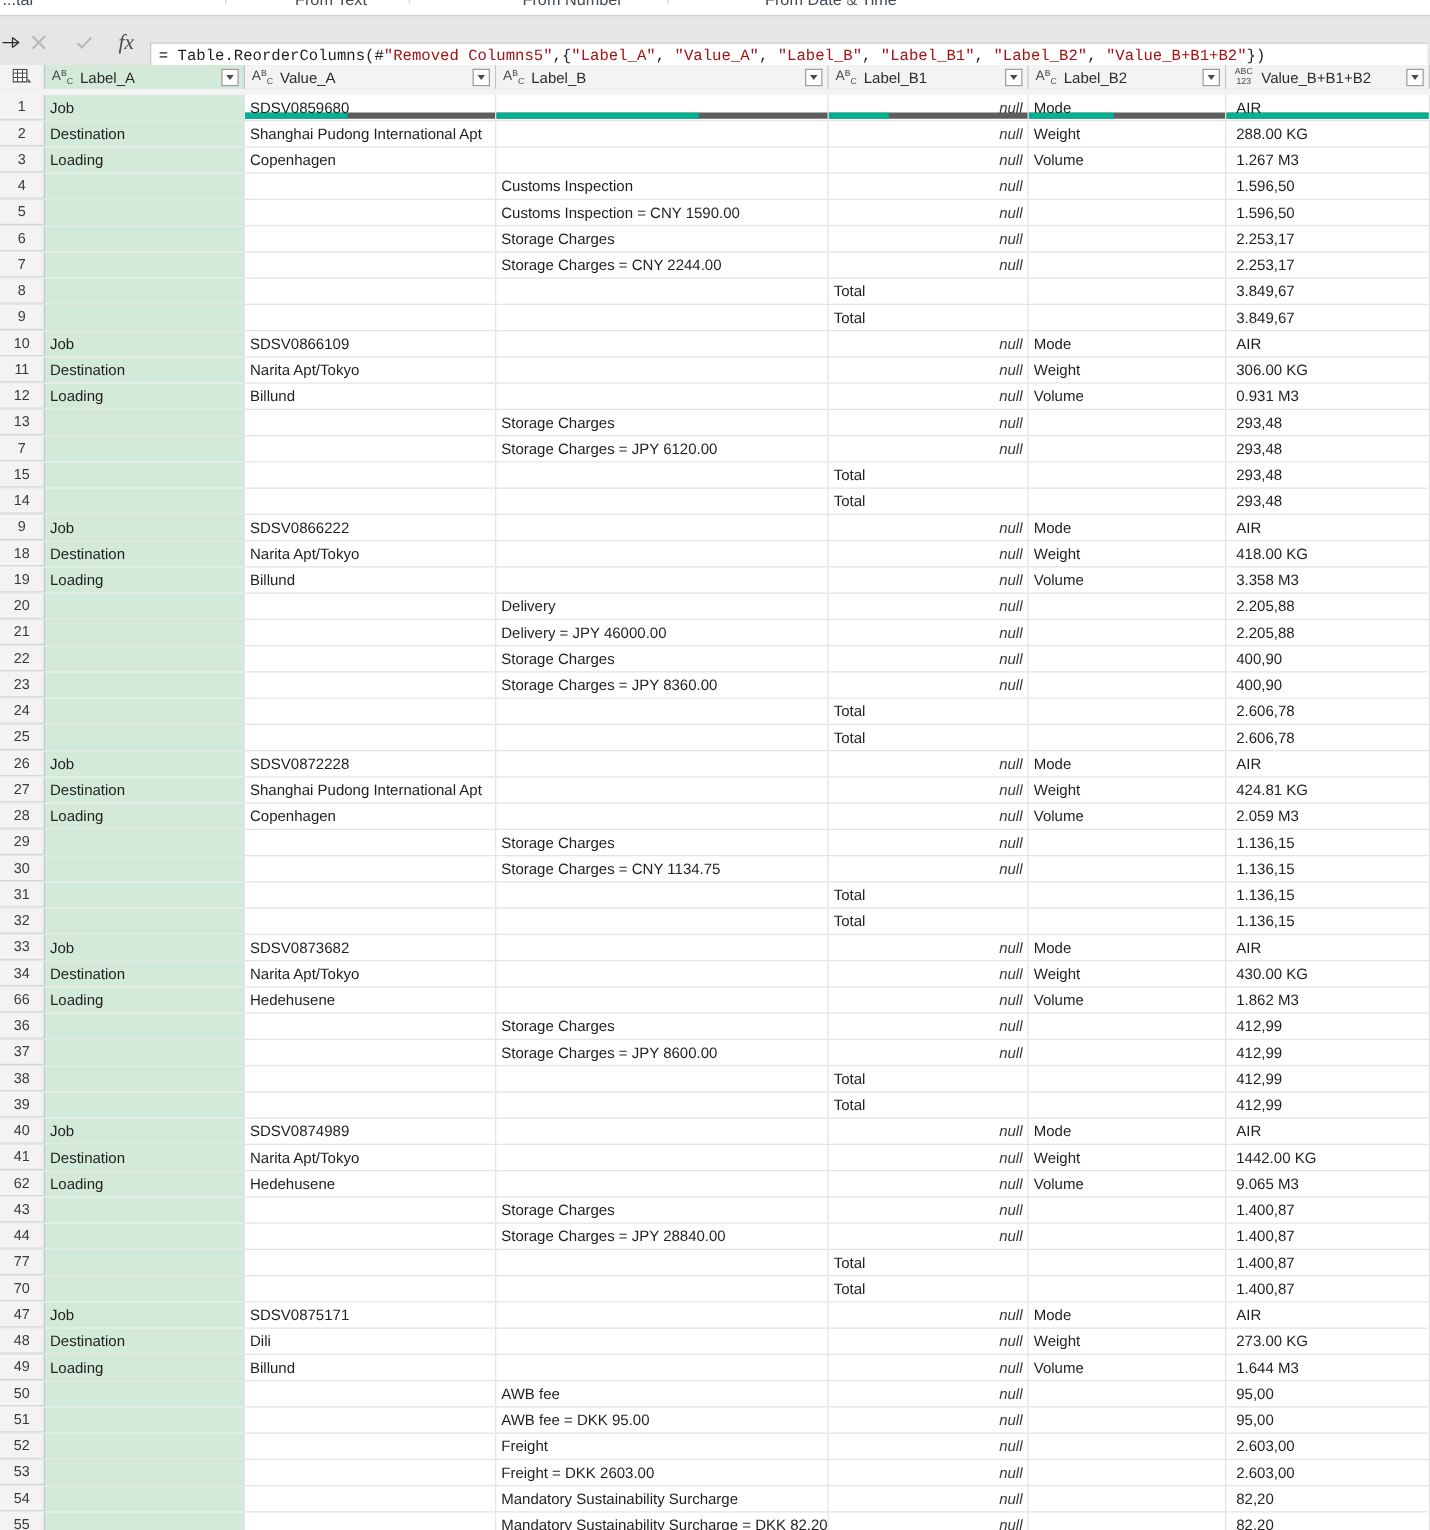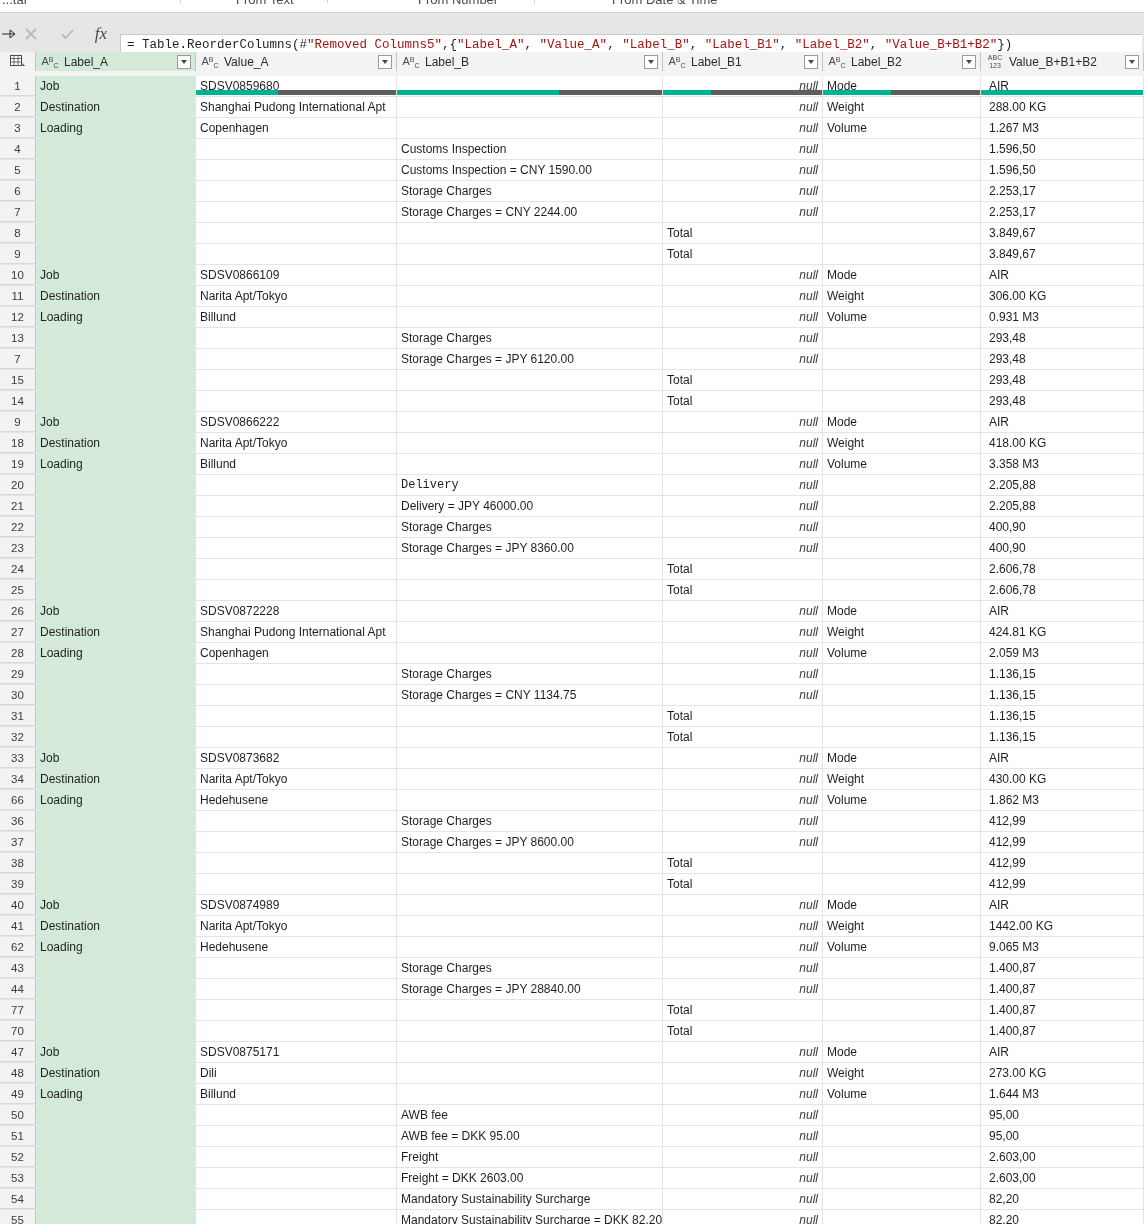--- a/index.html
+++ b/index.html
@@ -502,21 +502,21 @@
         <div class="cell" style="left: 196px; width: 201px;">Billund</div>
         <div class="cell" style="left: 397px; width: 266px;"></div>
         <div class="cell nullval" style="left: 663px; width: 160px;">null</div>
         <div class="cell" style="left: 823px; width: 158px;">Volume</div>
         <div class="cell num" style="left: 981px; width: 163px;">3.358 M3</div>
       </div>
       <div class="row">
         <div class="rownum">20</div>
         <div class="cell colsel" style="left: 36px; width: 160px;"></div>
         <div class="cell" style="left: 196px; width: 201px;"></div>
-        <div class="cell" style="left: 397px; width: 266px; font-family: Liberation Mono, monospace;">Delivery</div>
+        <div class="cell" style="left: 397px; width: 266px;">Delivery</div>
         <div class="cell nullval" style="left: 663px; width: 160px;">null</div>
         <div class="cell" style="left: 823px; width: 158px;"></div>
         <div class="cell num" style="left: 981px; width: 163px;">2.205,88</div>
       </div>
       <div class="row">
         <div class="rownum">21</div>
         <div class="cell colsel" style="left: 36px; width: 160px;"></div>
         <div class="cell" style="left: 196px; width: 201px;"></div>
         <div class="cell" style="left: 397px; width: 266px;">Delivery = JPY 46000.00</div>
         <div class="cell nullval" style="left: 663px; width: 160px;">null</div>

